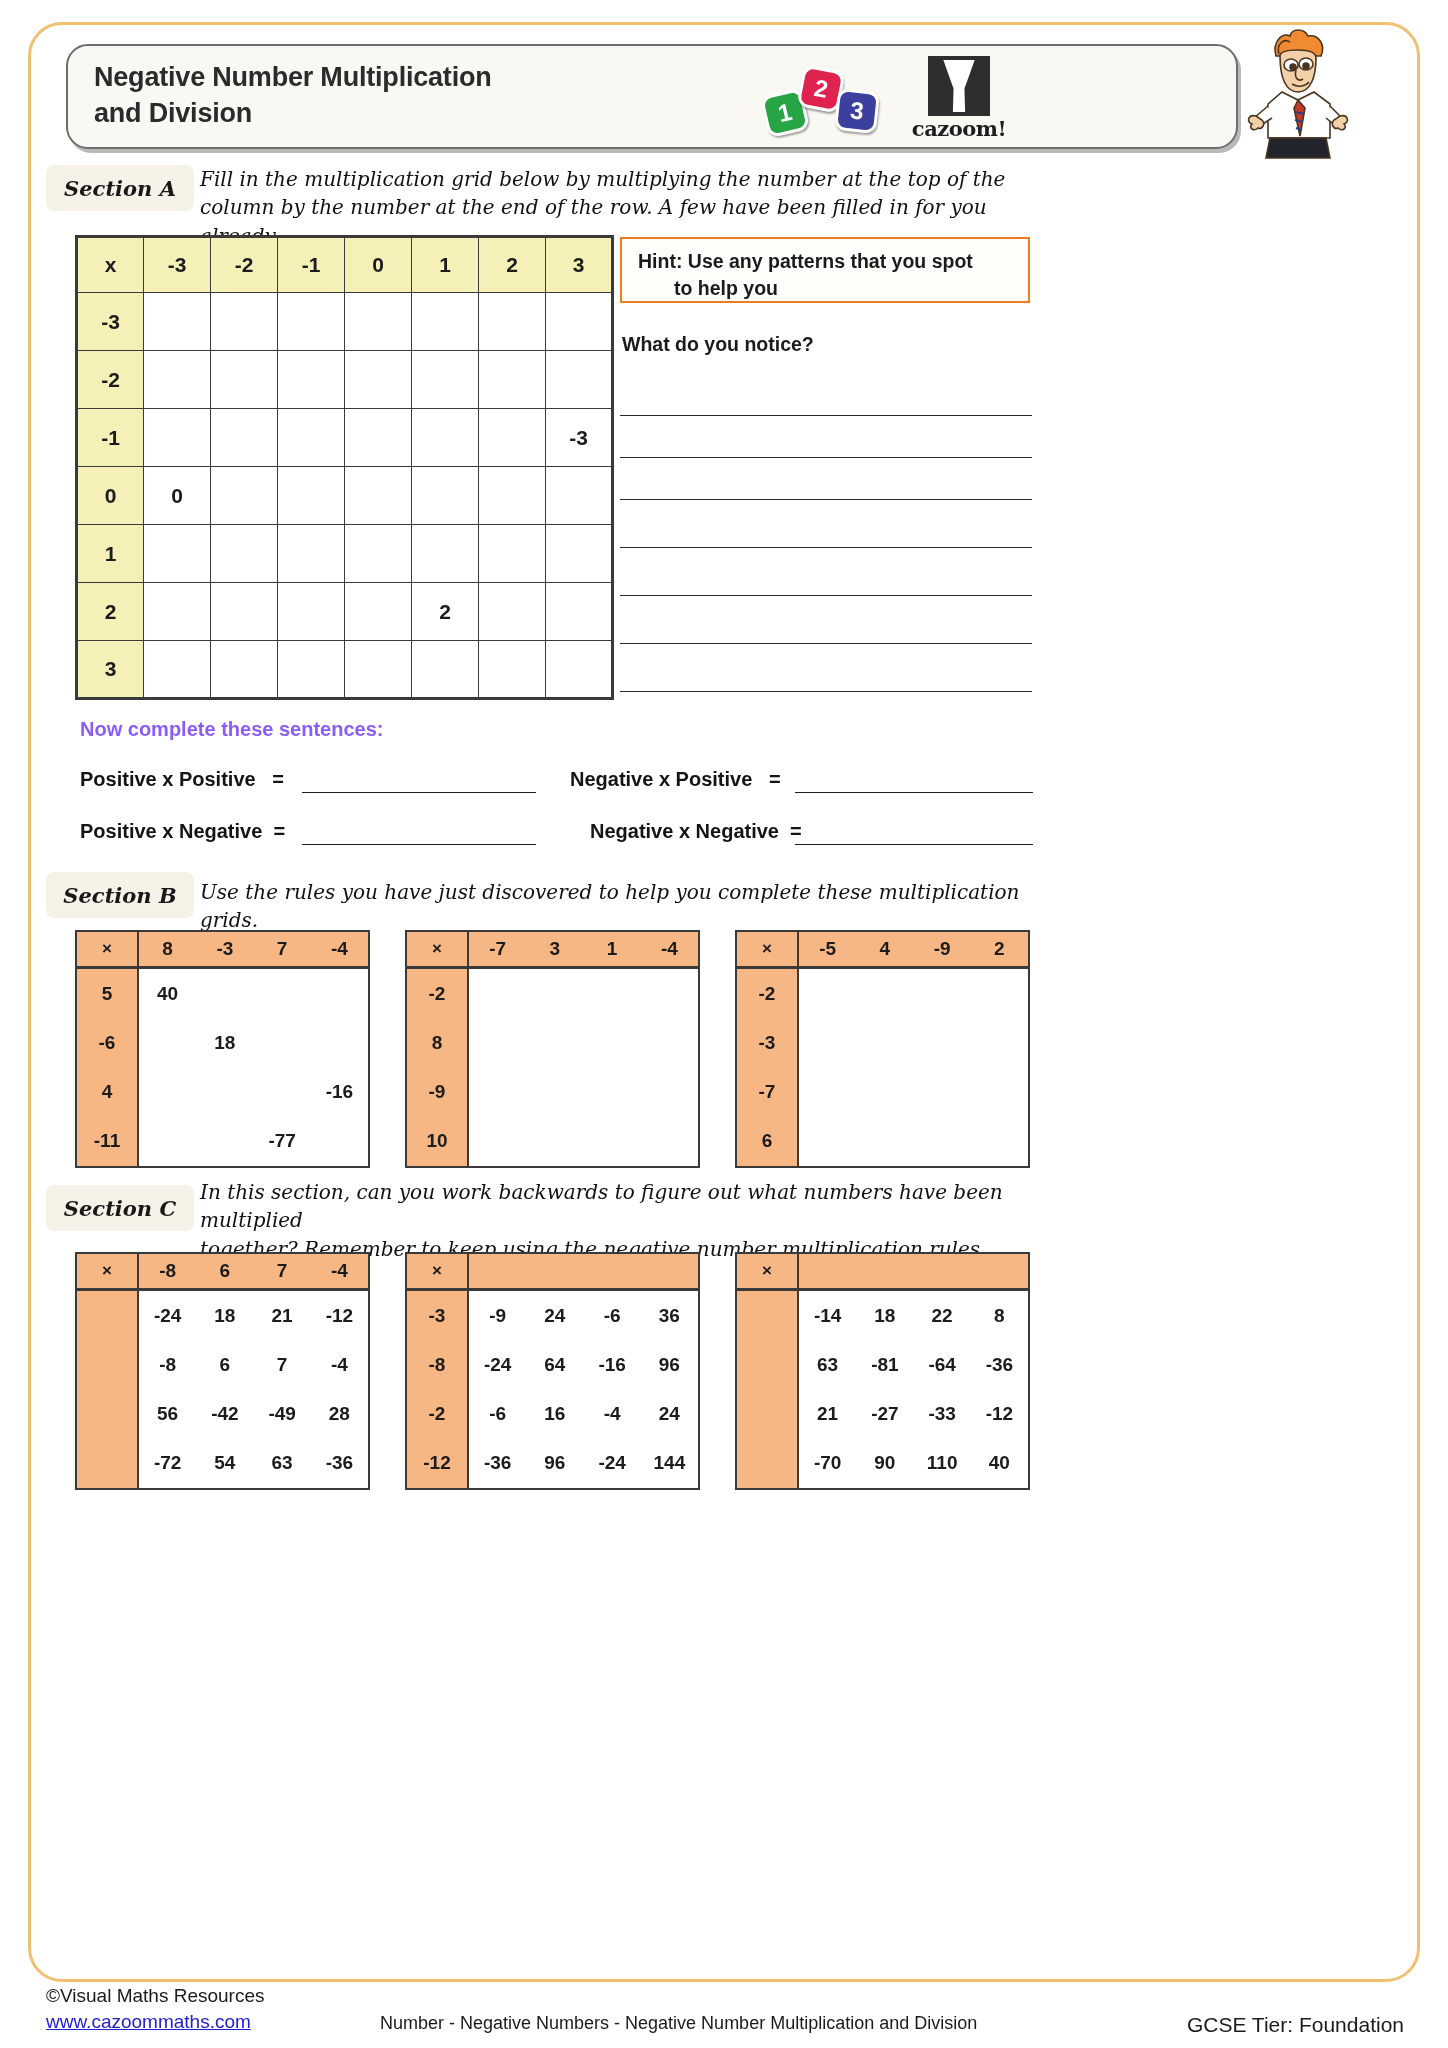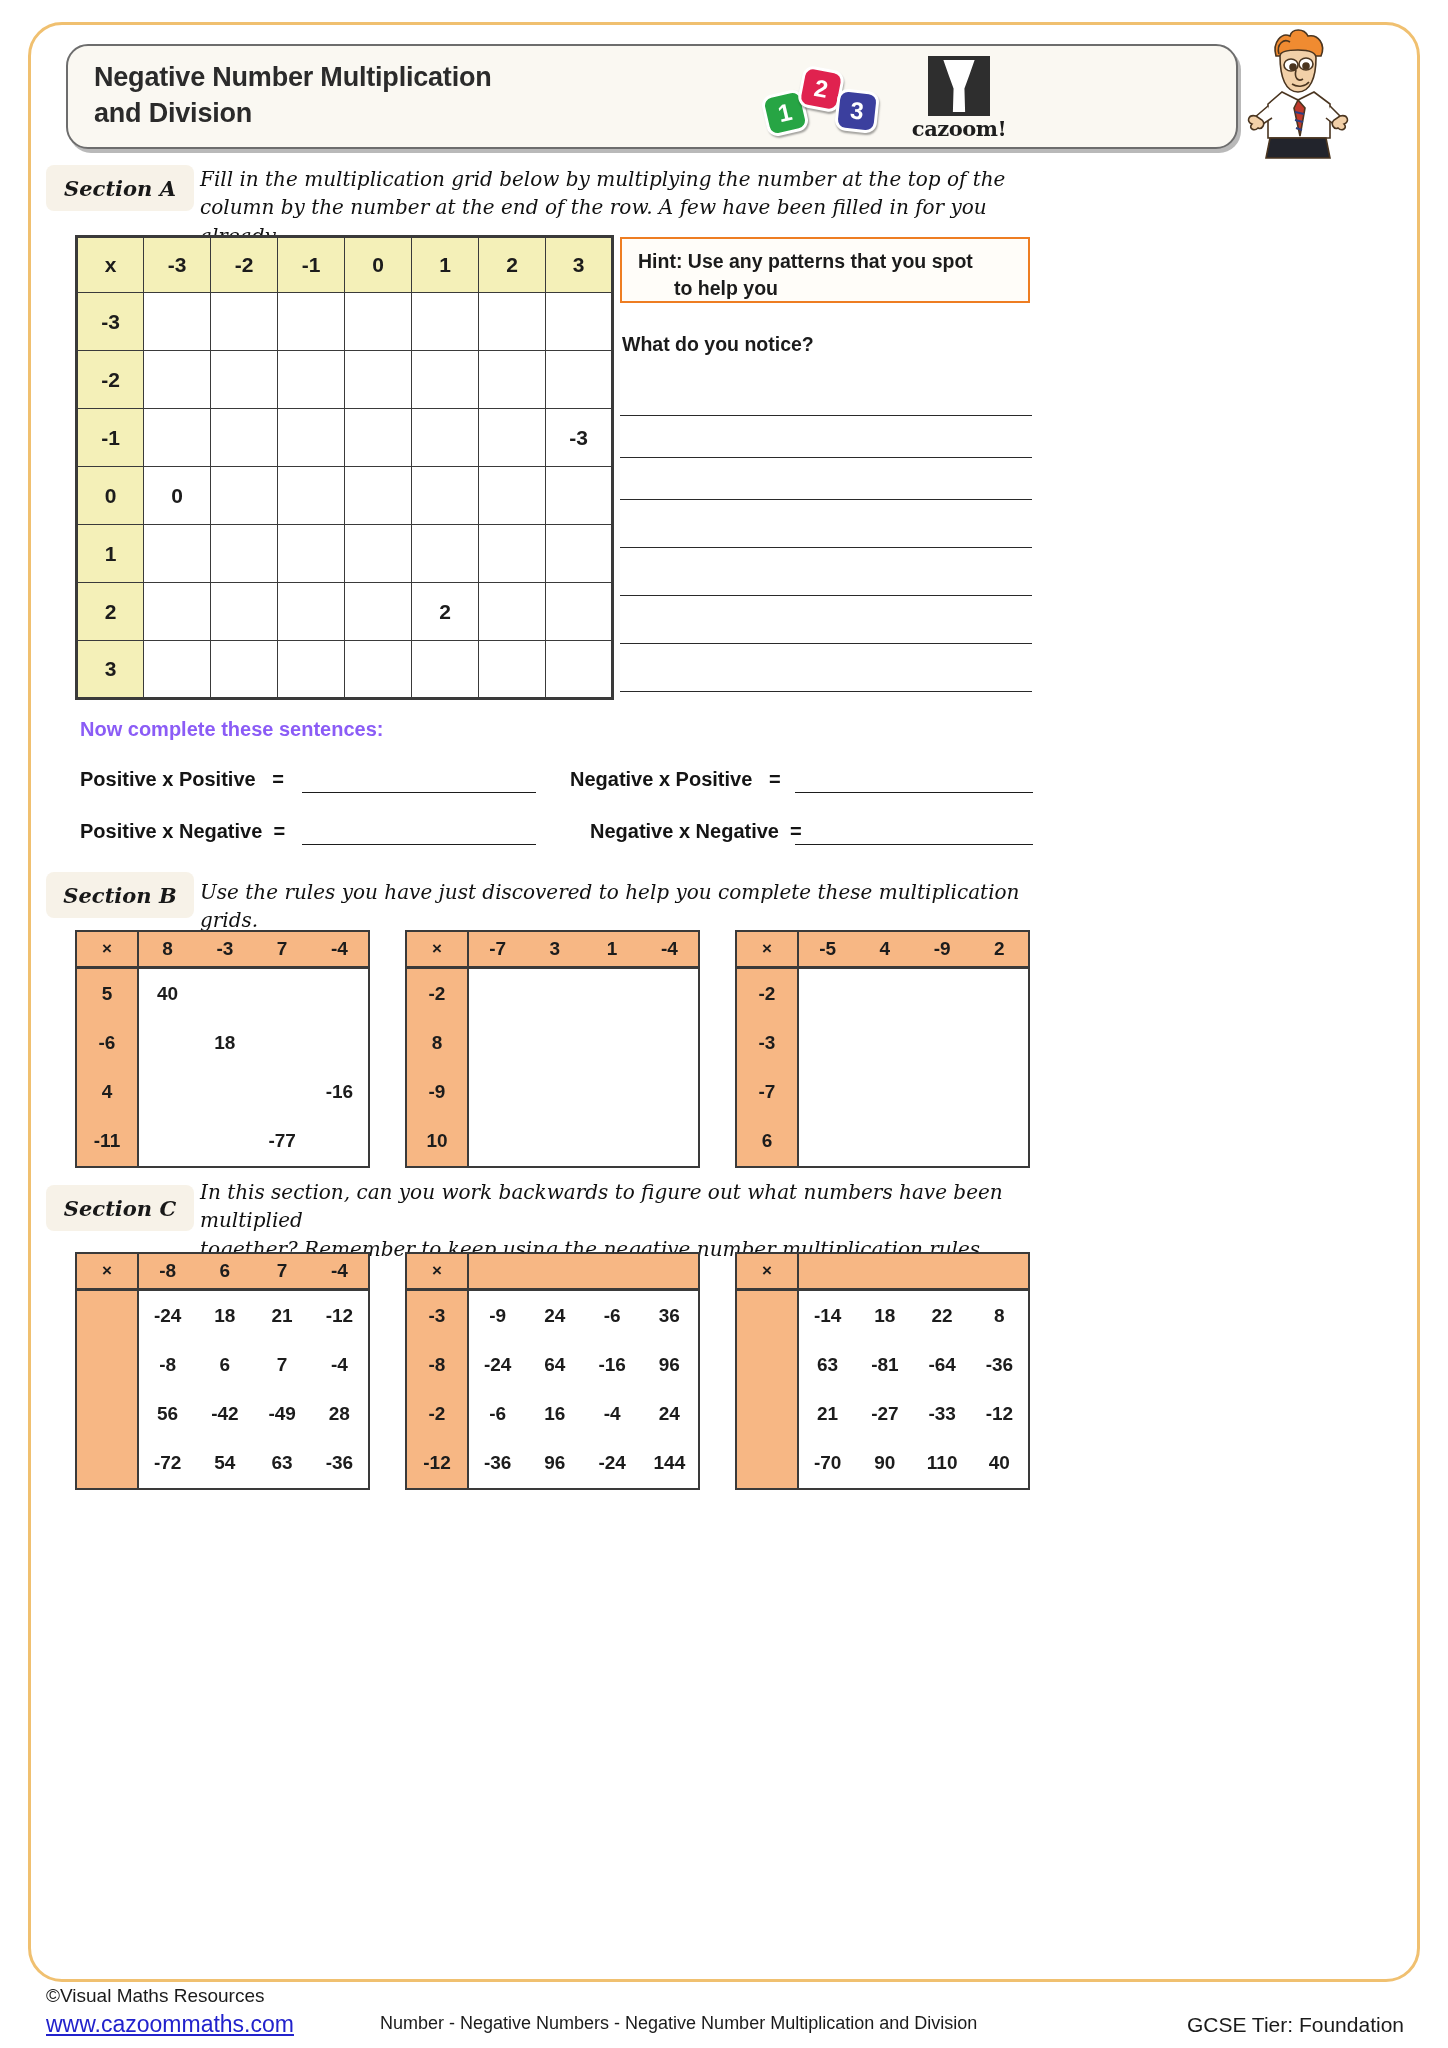--- a/index.html
+++ b/index.html
@@ -176,21 +176,21 @@
   }
 
   
   #footer{ position:absolute; left:0; top:1985px; width:1448px; height:62px; }
   #f-copy{
     position:absolute; left:46px; top:0;
     font-size:19px; color:#1b1b1b;
   }
   #f-url{
     position:absolute; left:46px; top:26px;
-    font-size:23px; color:#2222cc; text-decoration:underline;
+    font-size:19px; color:#2222cc; text-decoration:underline;
   }
   #f-center{
     position:absolute; left:380px; top:28px;
     font-size:18px; color:#1b1b1b;
   }
   #f-right{
     position:absolute; right:44px; top:28px;
     font-size:21px; color:#1b1b1b;
   }
 </style>

